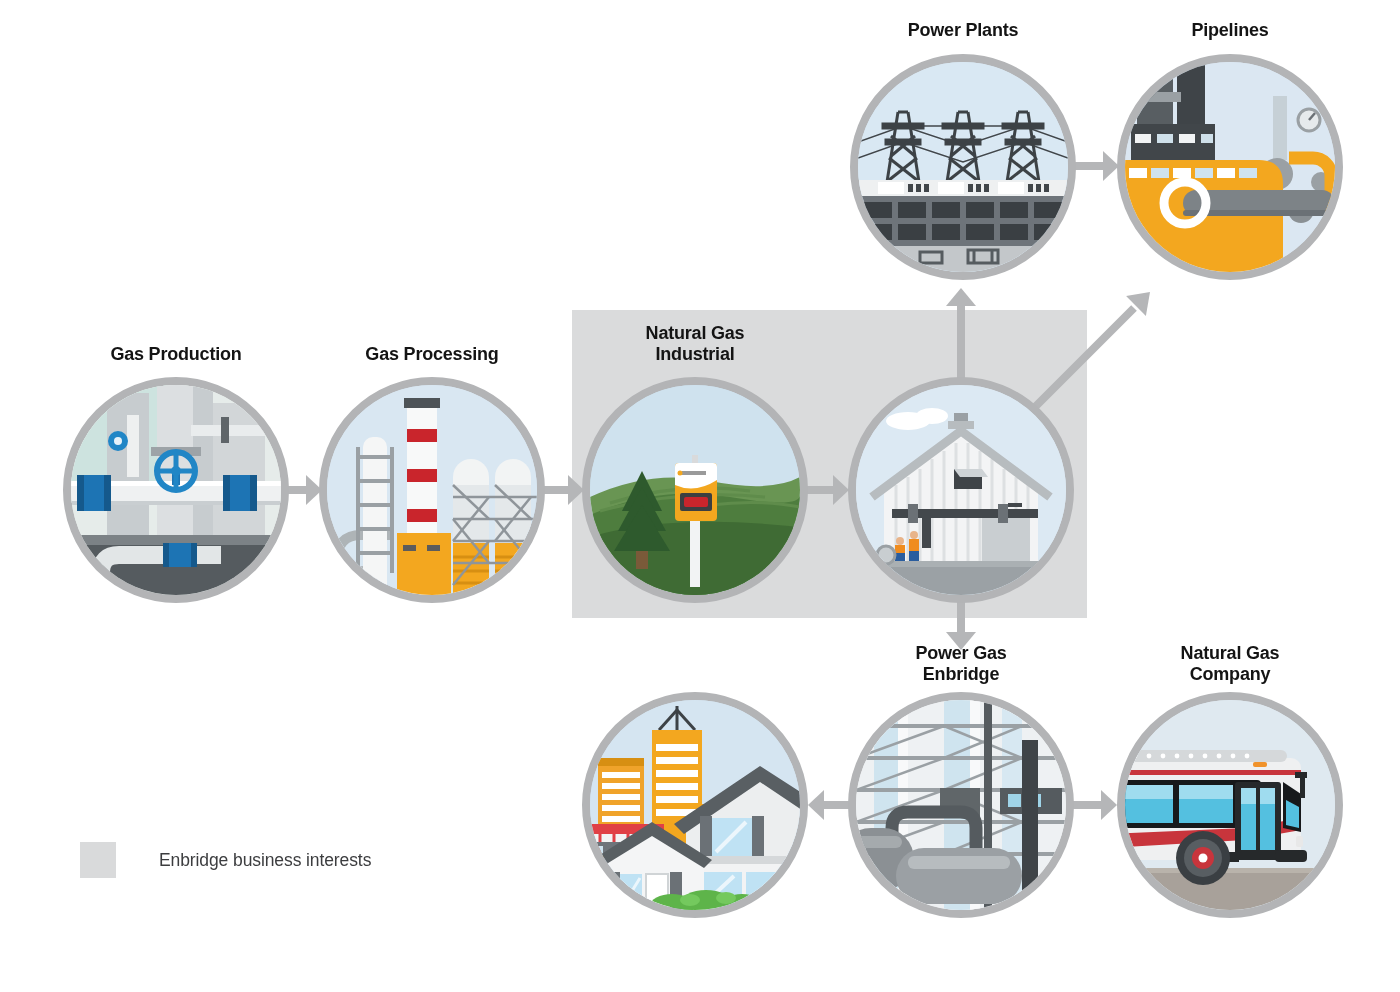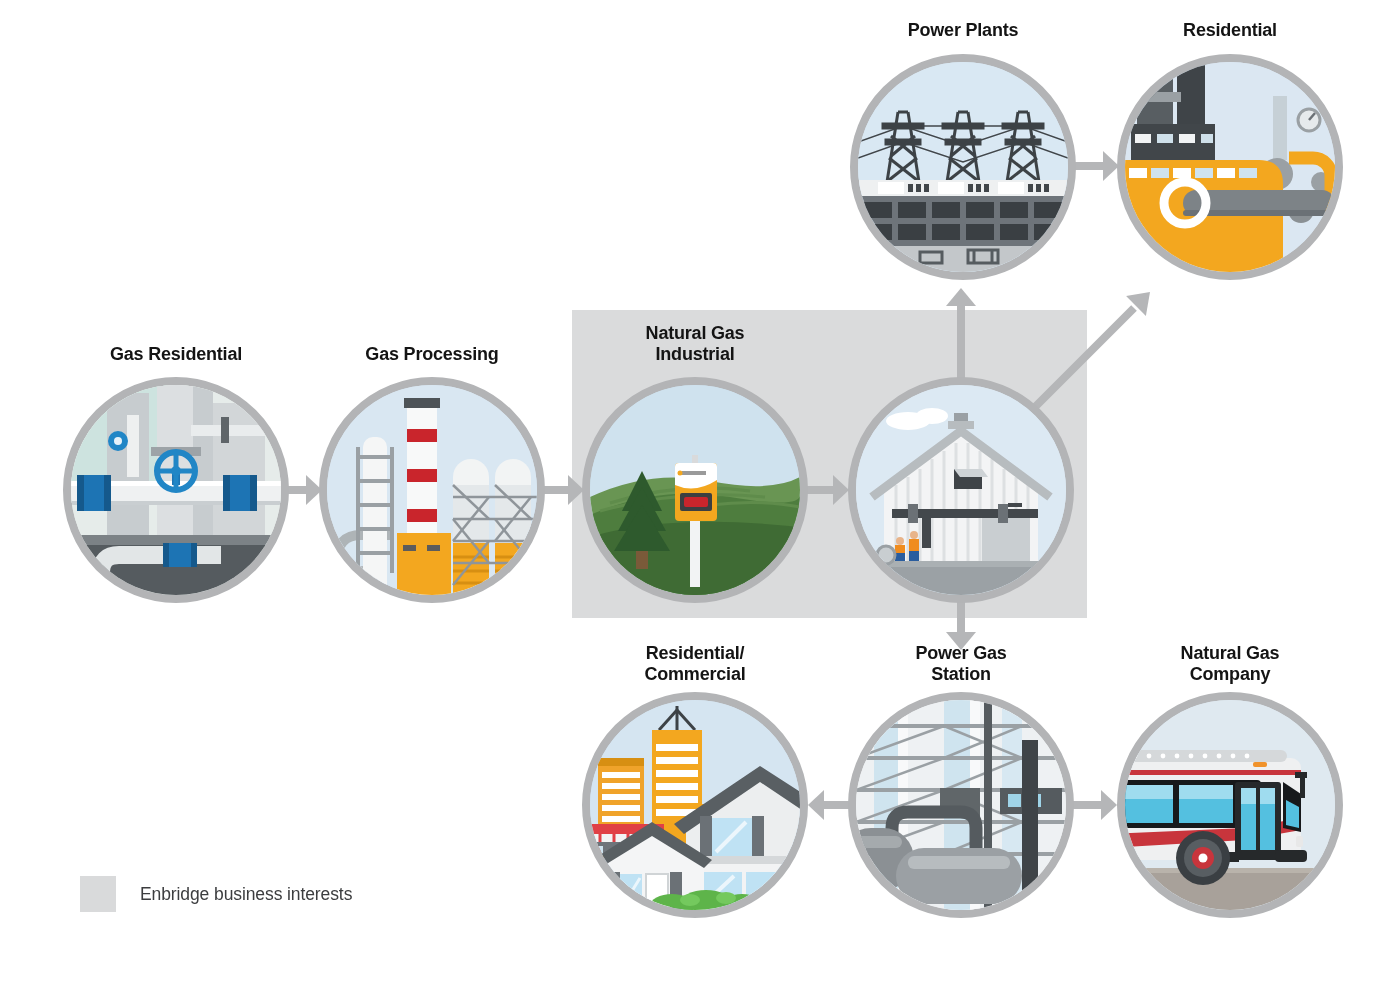--- a/index.html
+++ b/index.html
@@ -7,21 +7,21 @@
   .biz-box{position:absolute;left:572px;top:310px;width:515px;height:308px;background:#dadbdc;z-index:0;}
   .node-label{position:absolute;width:240px;text-align:center;font-size:18px;font-weight:bold;
               color:#141414;line-height:21px;letter-spacing:-0.2px;z-index:3;}
   .node-label span{display:block;}
   .circle{position:absolute;width:210px;height:210px;border:8px solid #b3b4b6;border-radius:50%;
           overflow:hidden;z-index:2;background:#d9e8f3;}
   .circle svg{display:block;width:210px;height:210px;}
   .arrow{position:absolute;z-index:1;}
   .arrow *{fill:#b5b6b8;stroke:none;}
   .arrow .shaft{fill:none;stroke:#b5b6b8;stroke-width:8;}
-  .legend{position:absolute;left:80px;top:876px;display:flex;align-items:center;z-index:3;}
+  .legend{position:absolute;left:80px;top:842px;display:flex;align-items:center;z-index:3;gap:19px;}
   .legend-swatch{width:36px;height:36px;background:#d9dadb;}
   .legend-label{margin-left:24px;font-size:17.5px;color:#3c3d3f;letter-spacing:-0.1px;}
 </style>
 </head>
 <body>
 
 <div class="canvas">
 
   <div class="biz-box"></div>
 
@@ -56,42 +56,38 @@
   <svg class="arrow" style="left:808px;top:790px;" width="42" height="30">
     <polygon points="16,0 0,15 16,30"></polygon>
       <rect x="15" y="11" width="27" height="8"></rect>
   </svg>
   <svg class="arrow" style="left:1073px;top:790px;" width="44" height="30">
     <rect x="0" y="11" width="29" height="8"></rect>
       <polygon points="28,0 44,15 28,30"></polygon>
   </svg>
 
   <div class="node-label" style="left:56px;top:344px;">
-    <span>Gas Residential</span>
+    <span>Gas Production</span>
   </div>
   <div class="node-label" style="left:312px;top:344px;">
     <span>Gas Processing</span>
   </div>
   <div class="node-label" style="left:575px;top:323px;">
     <span>Natural Gas</span>
     <span>Industrial</span>
   </div>
   <div class="node-label" style="left:843px;top:20px;">
     <span>Power Plants</span>
   </div>
   <div class="node-label" style="left:1110px;top:20px;">
-    <span>Residential</span>
-  </div>
-  <div class="node-label" style="left:575px;top:643px;">
-    <span>Residential/</span>
-    <span>Commercial</span>
+    <span>Pipelines</span>
   </div>
   <div class="node-label" style="left:841px;top:643px;">
     <span>Power Gas</span>
-    <span>Station</span>
+    <span>Enbridge</span>
   </div>
   <div class="node-label" style="left:1110px;top:643px;">
     <span>Natural Gas</span>
     <span>Company</span>
   </div>
 
   <div class="circle" style="left:63px;top:377px;background:#e6ecea;">
     <svg viewBox="0 0 210 210">
       <rect width="210" height="210" fill="#e6ecea"></rect>
       <rect x="0" y="0" width="95" height="105" fill="#cde3df"></rect>

